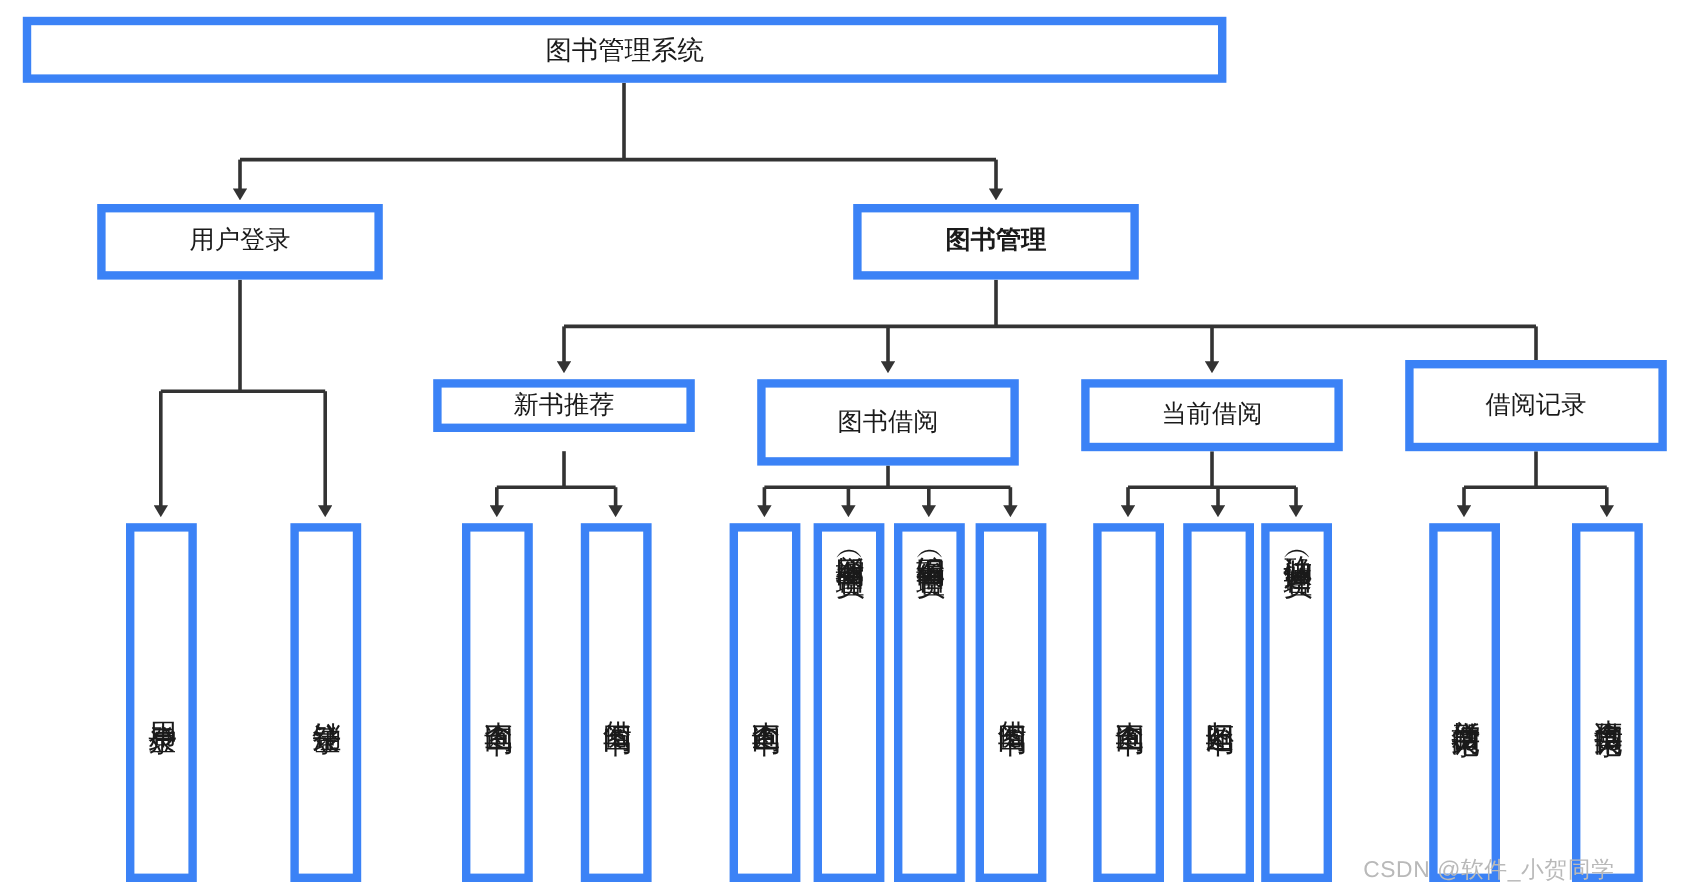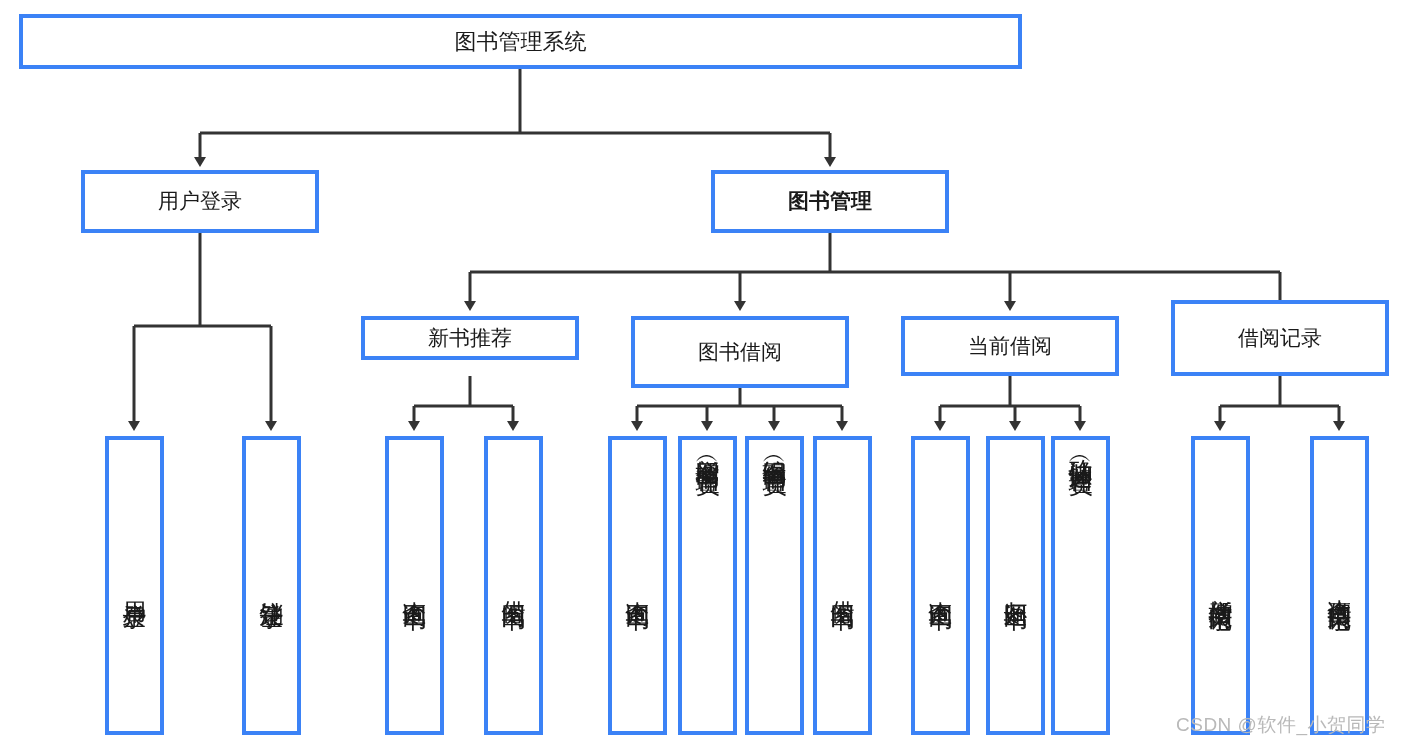--- a/index.html
+++ b/index.html
@@ -22,21 +22,21 @@
     left: 0;
     top: 0;
     width: 1405px;
     height: 747px;
     pointer-events: none;
   }
   .node {
     position: absolute;
     box-sizing: border-box;
     background: #ffffff;
-    border: 4px solid #3b82f6;
+    border: 7px solid #3b82f6;
     display: flex;
     align-items: center;
     justify-content: center;
     color: #1a1a1a;
   }
   .node .label {
     display: block;
     text-align: center;
     line-height: 1.15;
     white-space: nowrap;
@@ -66,21 +66,21 @@
     align-items: center;
   }
   .node.vert.topal {
     align-items: flex-start;
   }
   .watermark {
     position: absolute;
     color: #b9b9b9;
     font-size: 19px;
     white-space: nowrap;
-    left: 1176px;
+    left: 1136px;
     top: 712px;
     letter-spacing: 0.5px;
   }
 </style>
 </head>
 <body>
 
 <div id="stage">
 
   <svg id="wires" viewBox="0 0 1405 747" width="1405" height="747" xmlns="http://www.w3.org/2000/svg">

